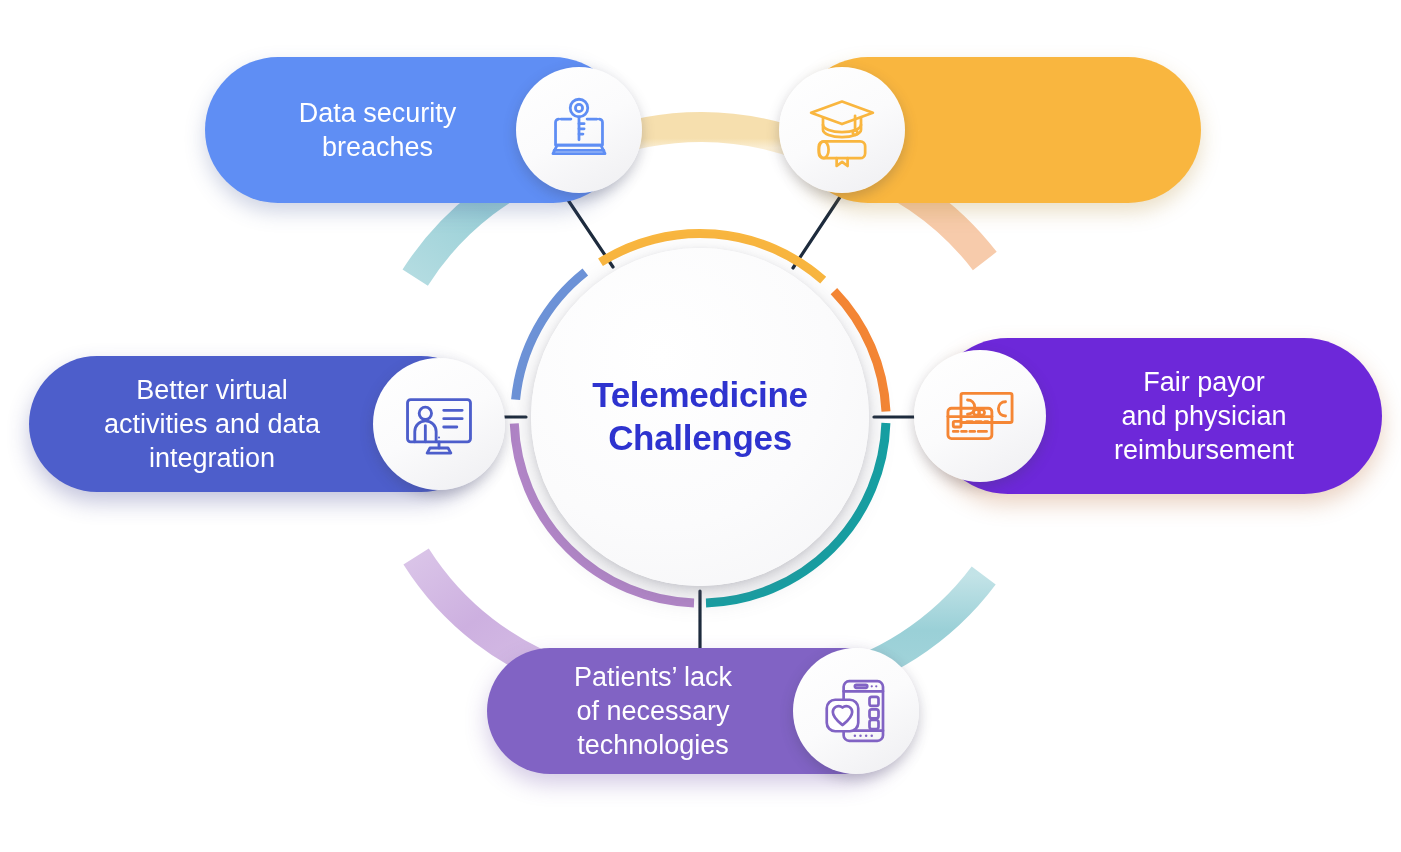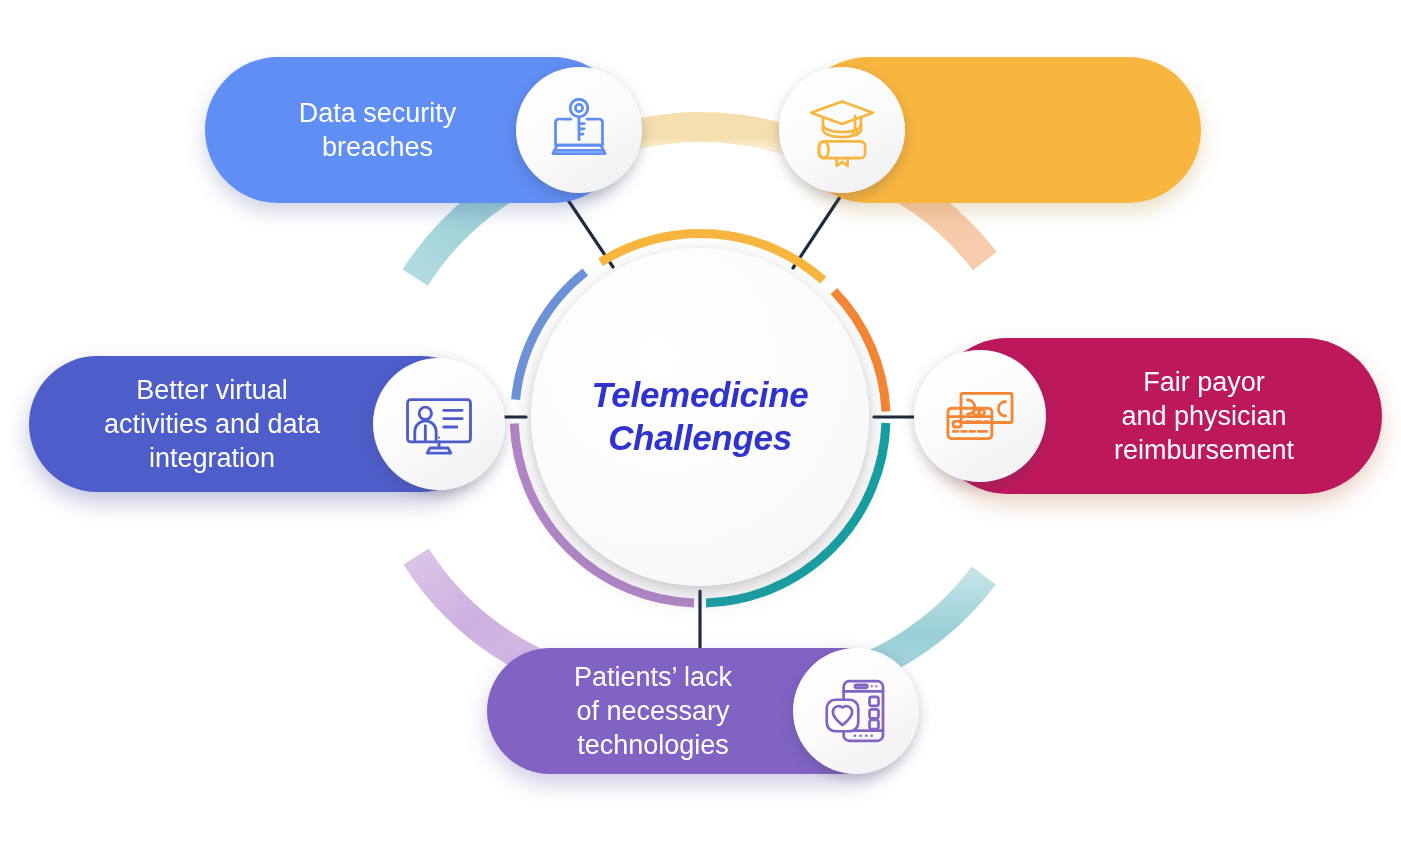--- a/index.html
+++ b/index.html
@@ -32,21 +32,20 @@
     top: 248px;
     width: 338px;
     height: 338px;
     border-radius: 50%;
     background: radial-gradient(circle at 38% 32%, #ffffff 0%, #fbfbfc 55%, #f4f4f6 100%);
     box-shadow: 0 10px 26px rgba(110,110,125,0.30), 0 2px 6px rgba(110,110,125,0.16);
     display: flex;
     align-items: center;
     justify-content: center;
     z-index: 6;
-    font-style: italic;
   }
   .hub-title {
     text-align: center;
     color: #2e33cf;
     font-size: 35px;
     font-weight: bold;
     line-height: 1.22;
     letter-spacing: -0.3px;
     white-space: pre-line;
   }
@@ -103,21 +102,21 @@
     left: 29px; top: 338px; width: 460px; height: 136px;
     background: #4d5ecb;
     box-shadow: 0 10px 22px rgba(55,60,140,0.30);
     margin-top: 18px;
   }
   #pill-better-virtual .pill-text { text-align: center; padding-left: 22px; }
   #pill-better-virtual .pill-badge { width: 132px; height: 132px; margin: 0 -16px 0 0; }
 
   #pill-fair-payor {
     left: 930px; top: 338px; width: 452px; height: 156px;
-    background: #be185d;
+    background: #6d28d9;
     box-shadow: 0 10px 22px rgba(180,95,35,0.28);
   }
   #pill-fair-payor .pill-badge { width: 132px; height: 132px; margin: 0 0 0 -16px; order: 0; }
   #pill-fair-payor .pill-text { text-align: center; padding-right: 20px; order: 1; }
 
   #pill-patients-lack {
     left: 487px; top: 648px; width: 418px; height: 126px;
     background: #8163c4;
     box-shadow: 0 10px 22px rgba(100,70,160,0.28);
   }

